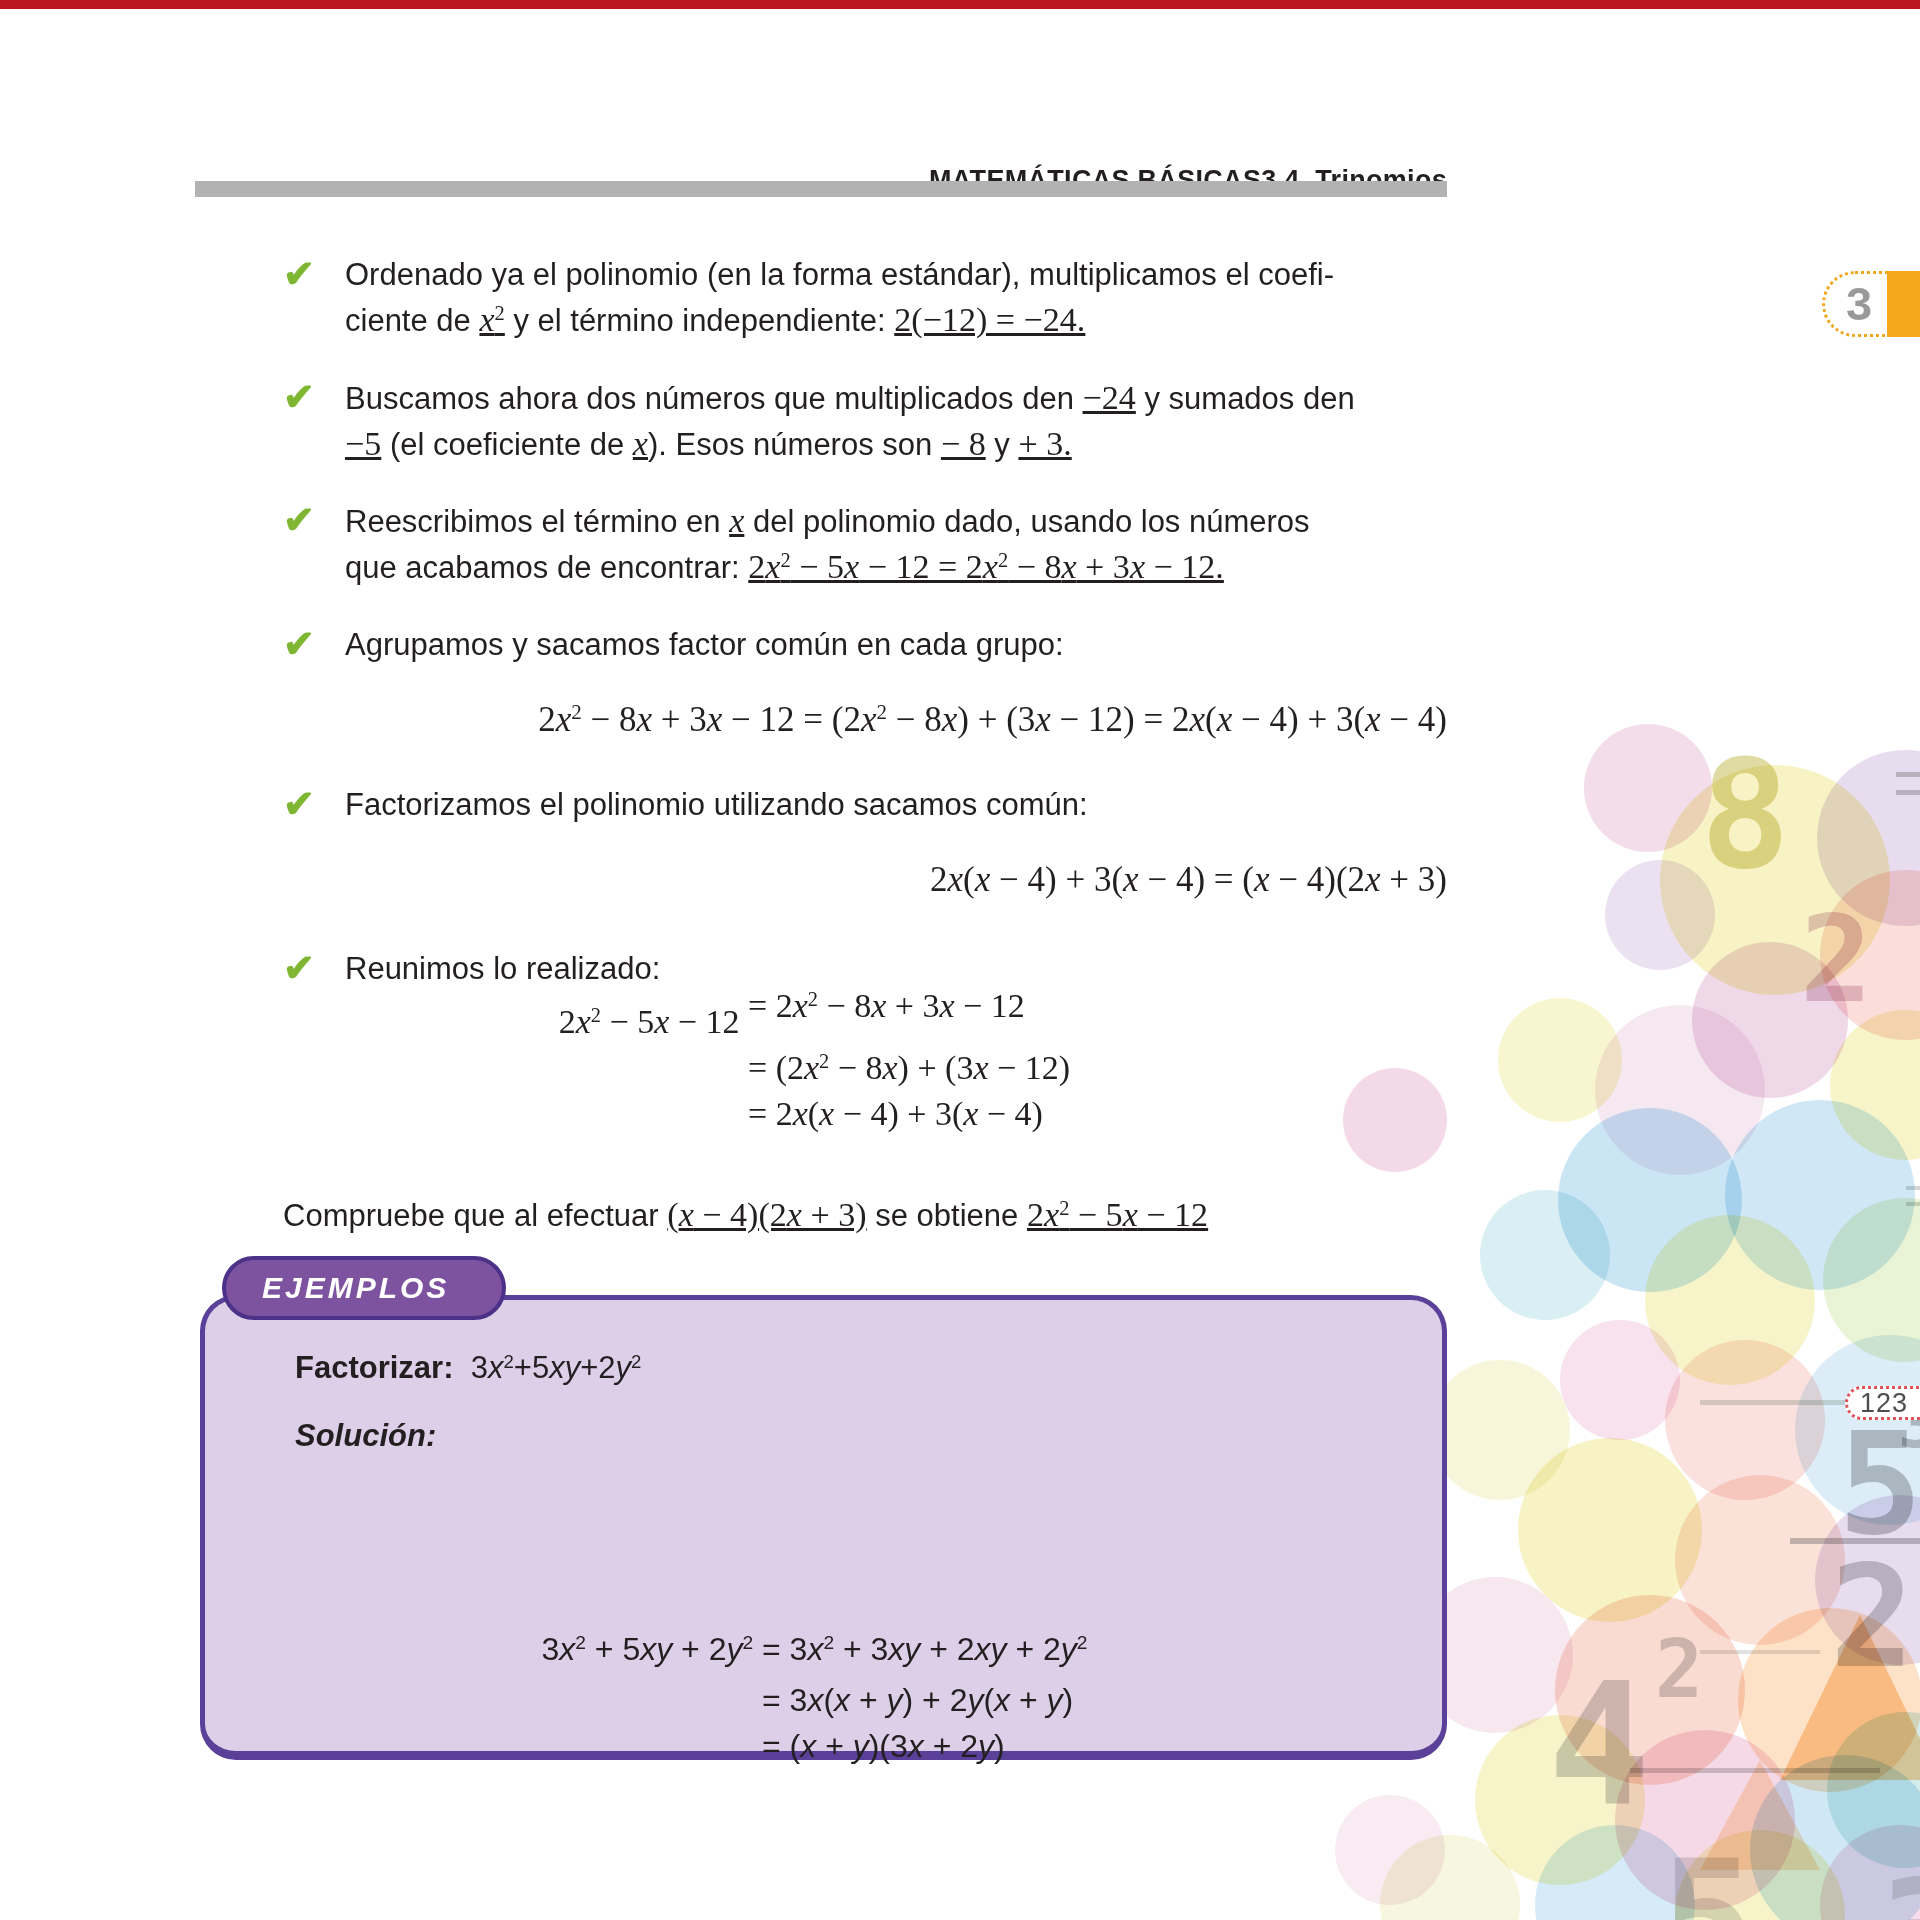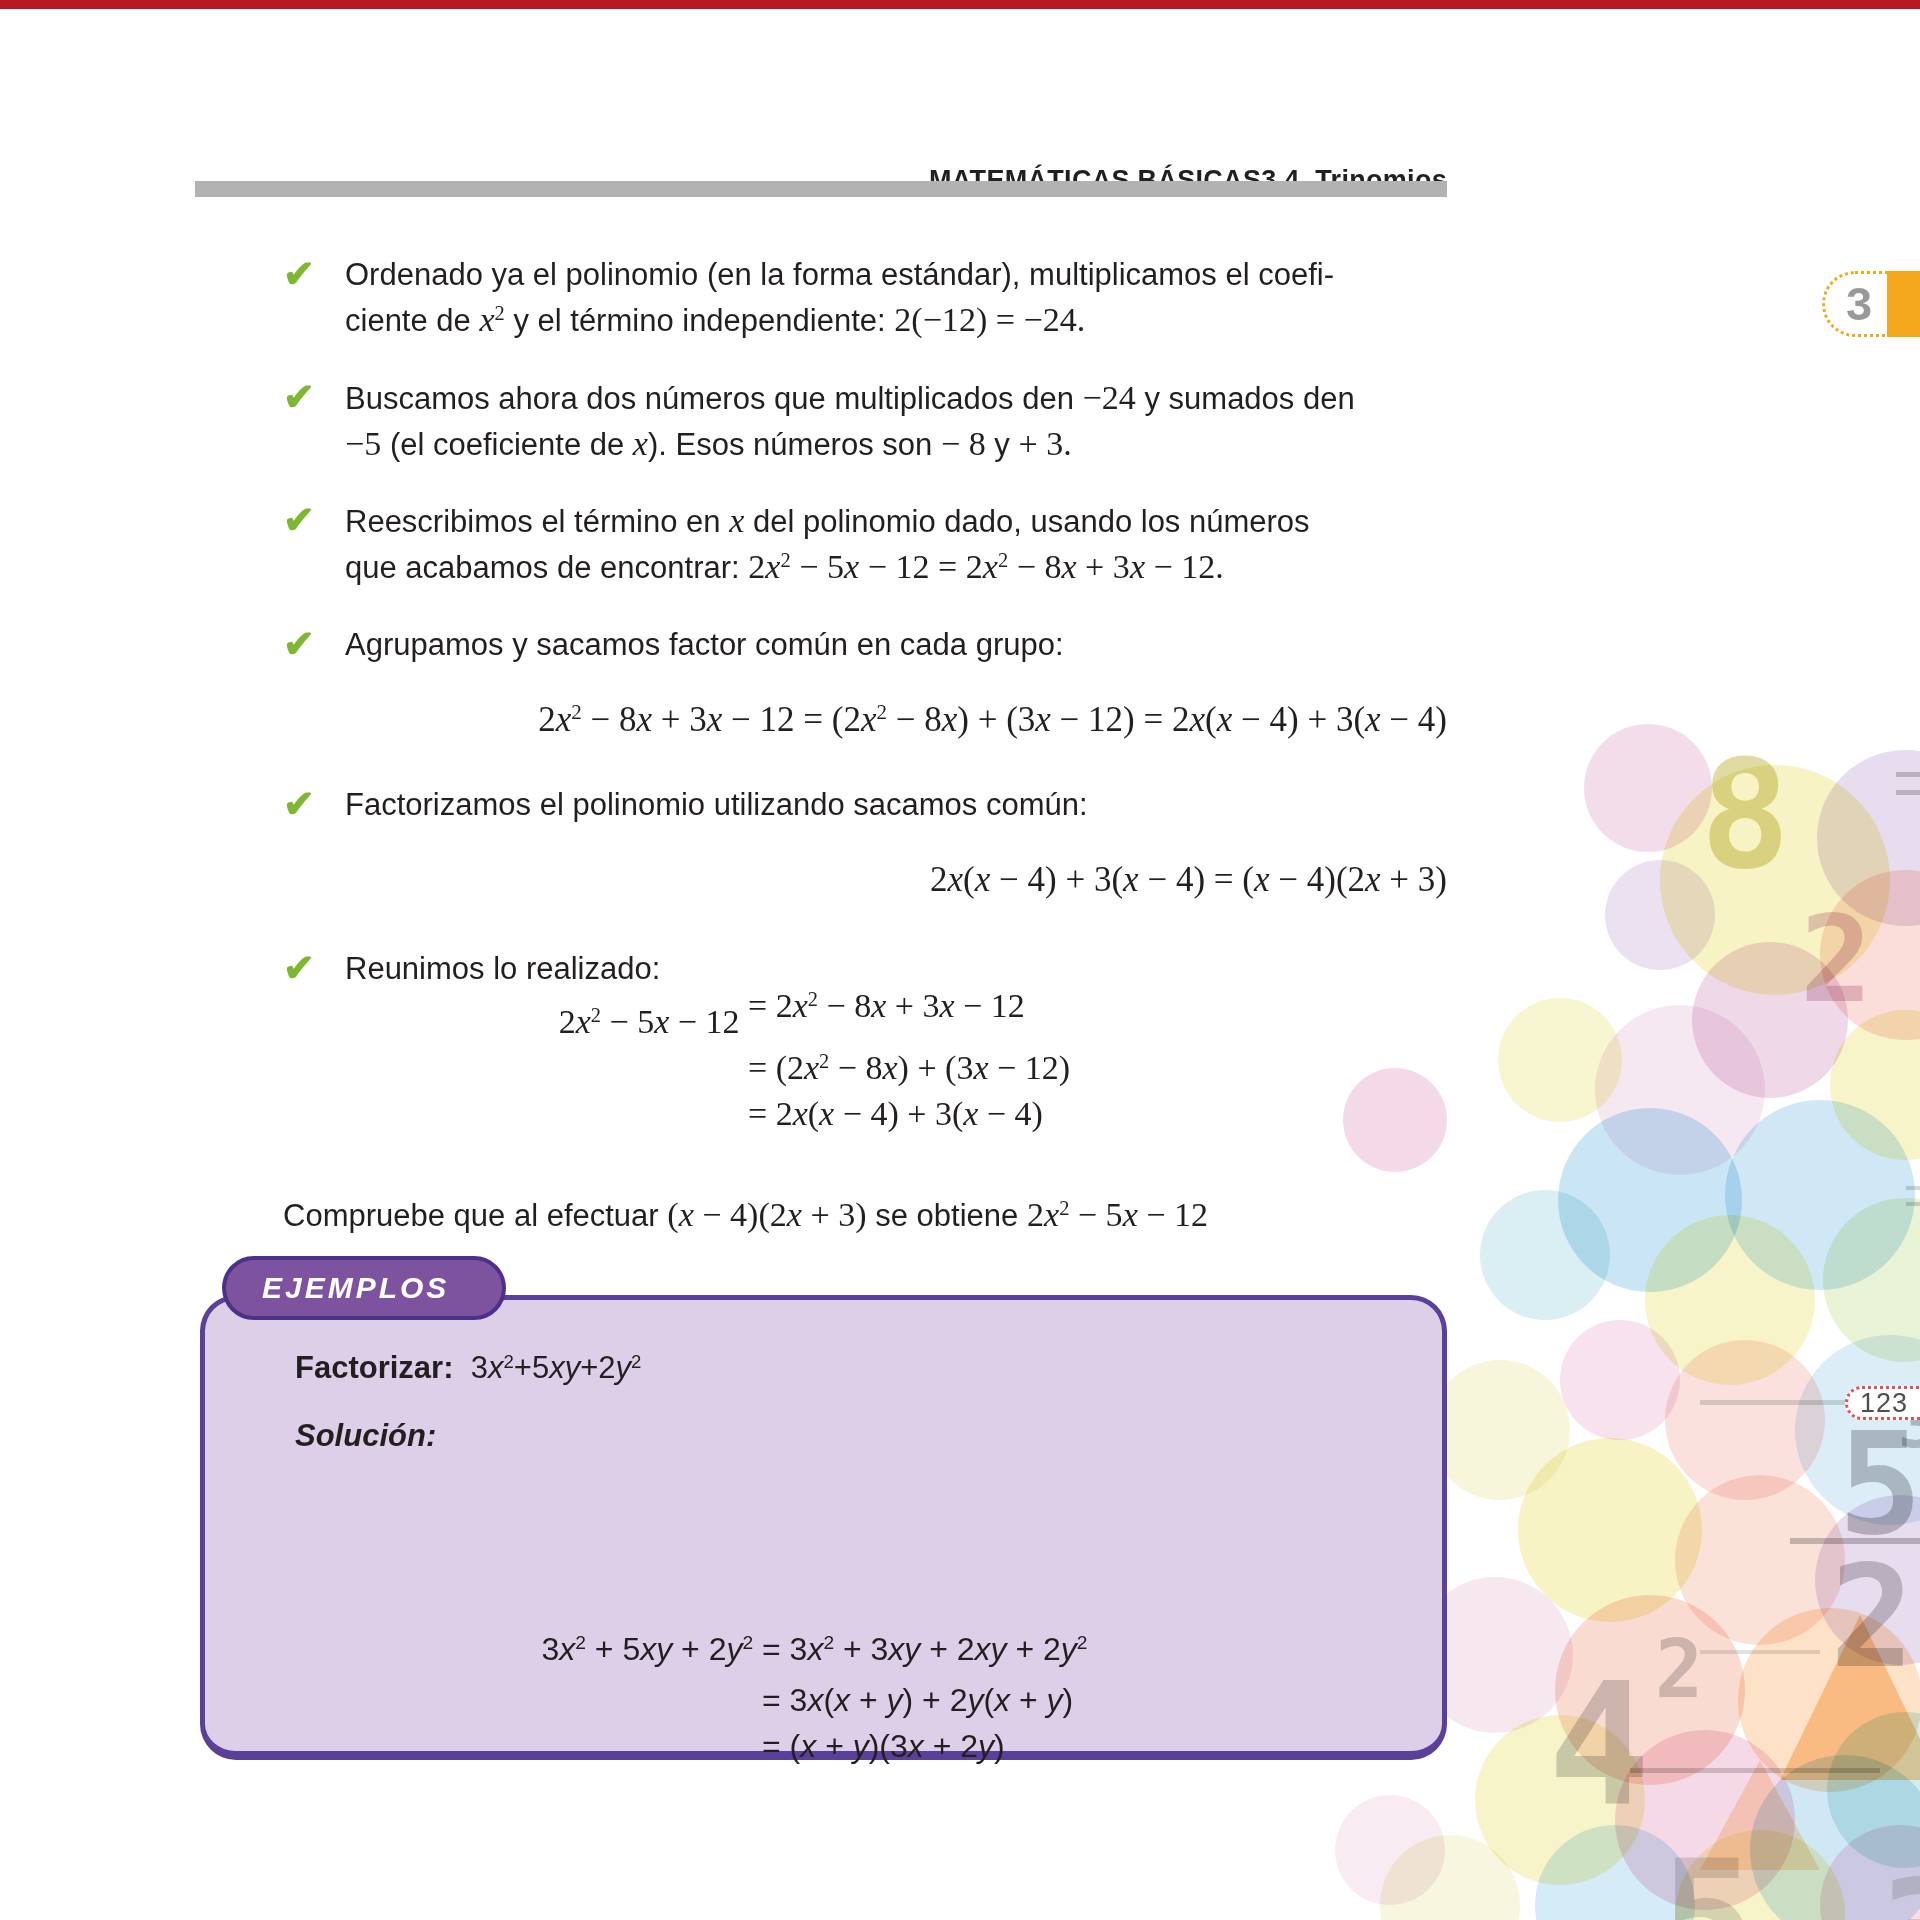--- a/index.html
+++ b/index.html
@@ -10,21 +10,21 @@
   
   .hdr{position:absolute;left:195px;top:136px;width:1252px;display:flex;
        justify-content:flex-end;align-items:baseline;margin-top:29px;}
   .hdr-left,.hdr-right{font-size:27px;font-weight:700;letter-spacing:.3px;}
   .rule{position:absolute;left:195px;top:181px;width:1252px;height:16px;background:#b2b2b2;}
 
   
   .bullet{position:absolute;left:283px;display:flex;}
   .check{width:62px;flex:0 0 62px;color:#7fb733;font-size:38px;font-weight:700;line-height:45px;}
   .btext{font-size:31px;line-height:45px;width:1105px;}
-  .m{font-family:"Liberation Serif",serif;font-size:1.1em;}
+  .m{font-family:"Liberation Serif",serif;font-size:1.1em;text-decoration:underline;}
   sup{font-size:.6em;vertical-align:baseline;position:relative;top:-.55em;}
 
   .formula{position:absolute;left:345px;width:1102px;text-align:right;
            font-family:"Liberation Serif",serif;font-size:35px;}
 
   
   .deriv{position:absolute;left:430px;top:985px;font-family:"Liberation Serif",serif;font-size:34px;line-height:42px;}
   .drow{display:flex;}
   .dlhs{display:inline-block;width:318px;text-align:right;white-space:pre;margin-top:16px;}
   .drhs{display:inline-block;white-space:pre;}

